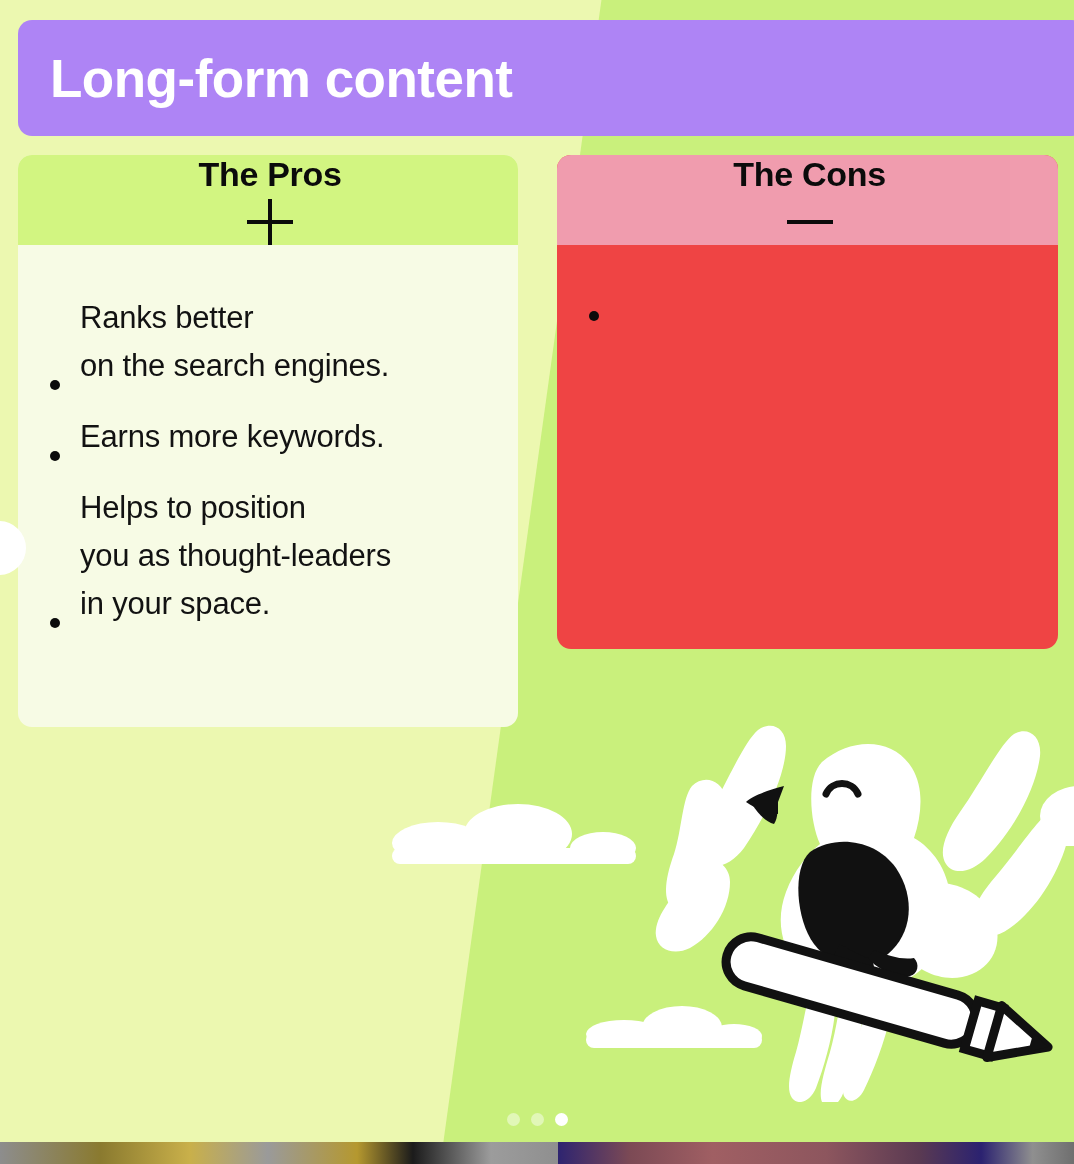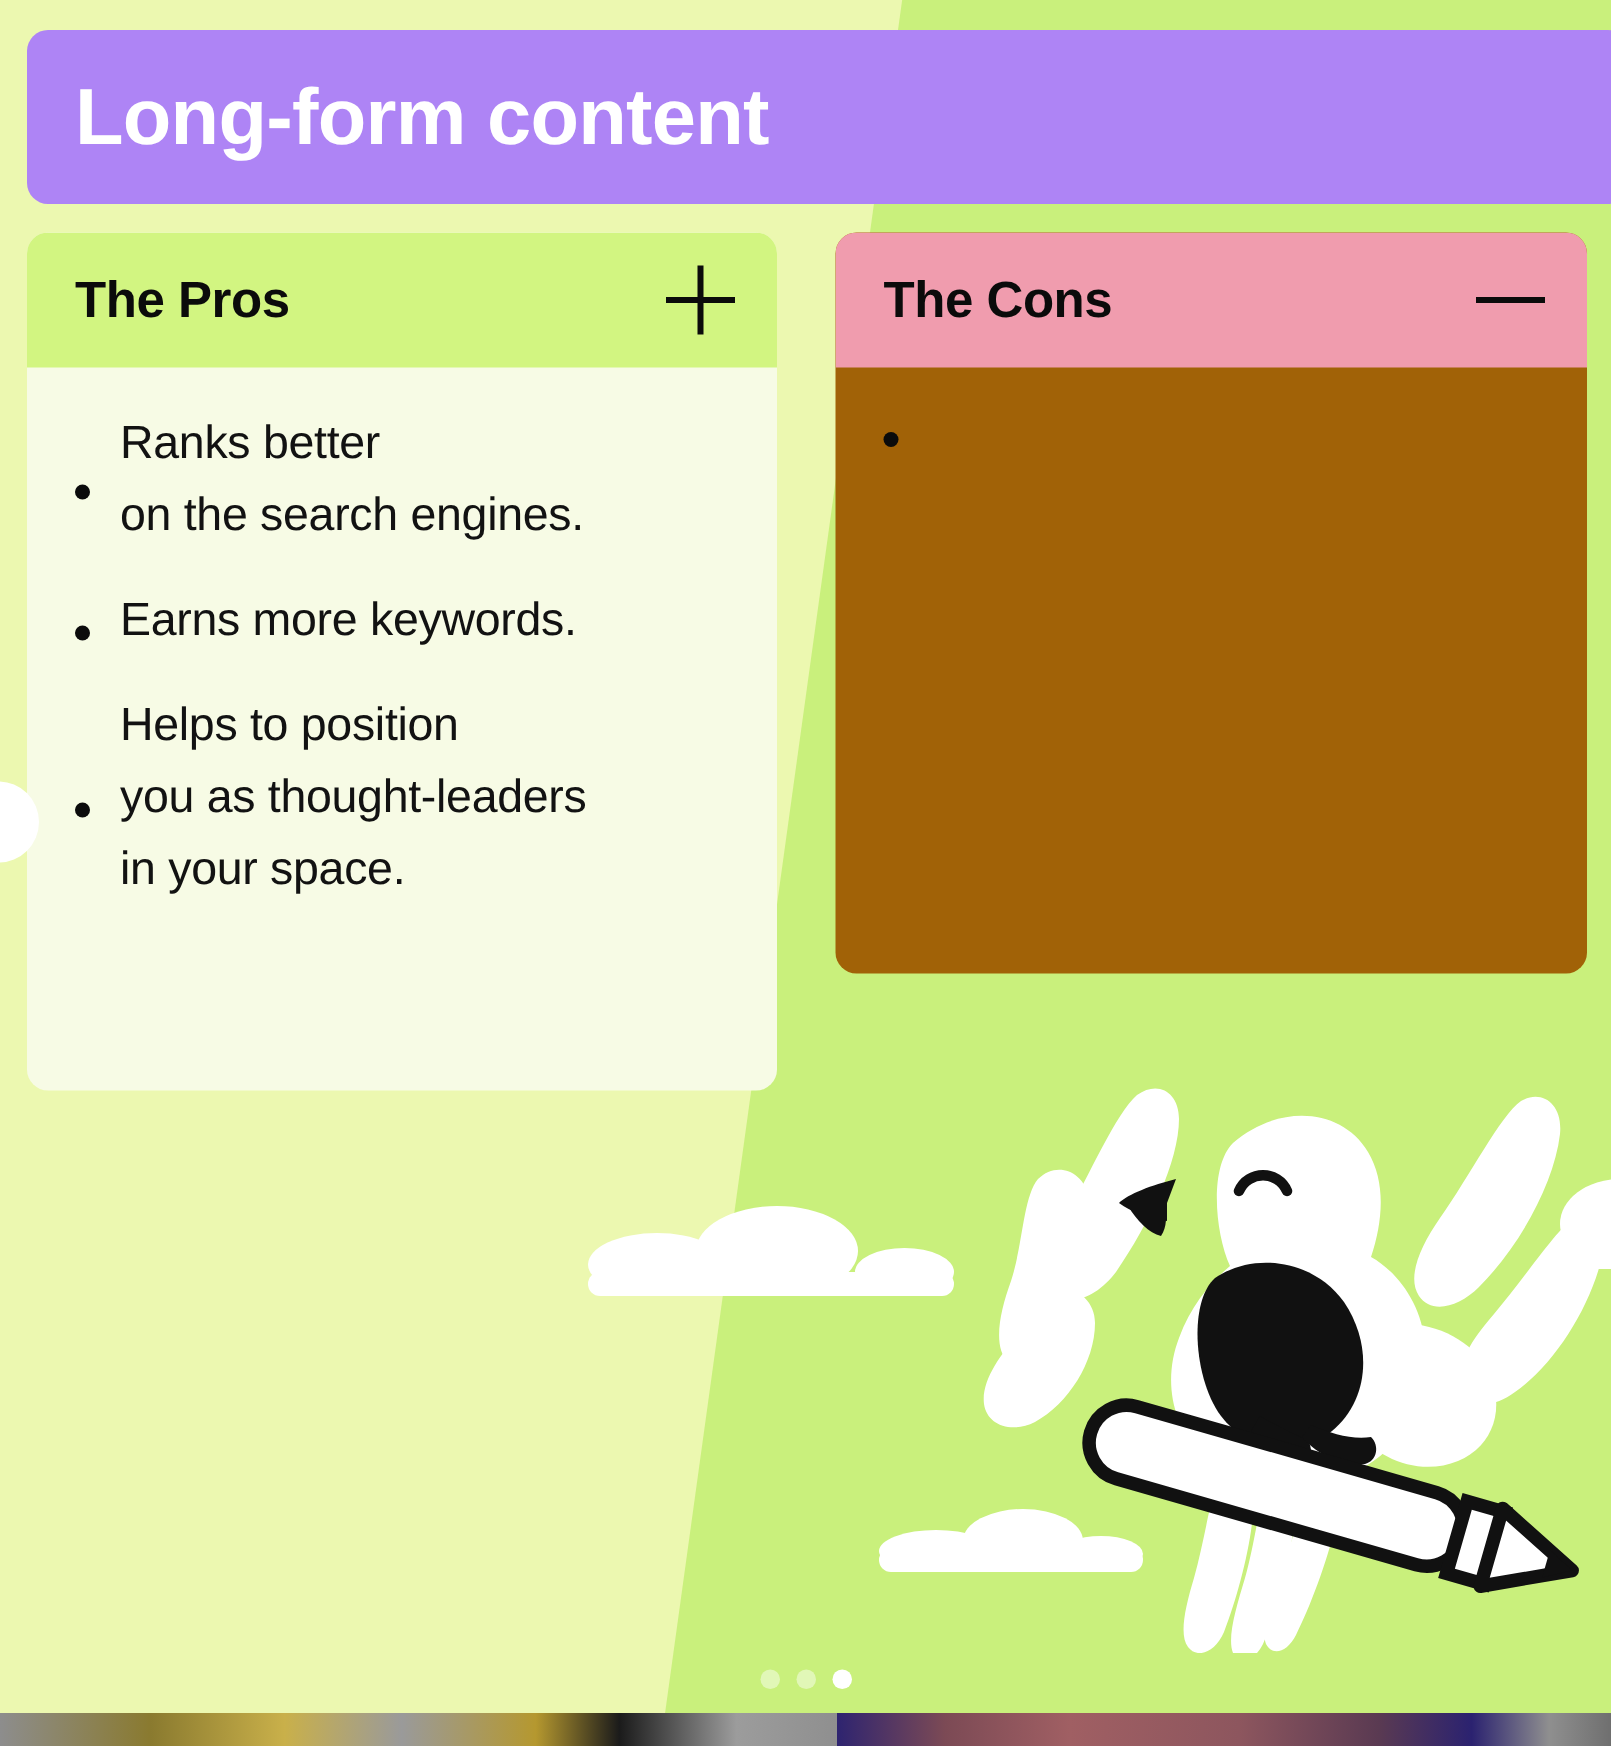--- a/index.html
+++ b/index.html
@@ -102,35 +102,37 @@
     border-radius: 14px;
     overflow: hidden;
     z-index: 5;
   }
   .card .card-header {
     display: flex;
     align-items: center;
     justify-content: space-between;
     height: 90px;
     padding: 0 28px 0 32px;
+    flex-direction: column;
   }
   .card .card-header .card-title {
     font-size: 34px;
     font-weight: bold;
     color: #0B0B0B;
     letter-spacing: -0.3px;
   }
   .card .card-body {
     padding: 26px 20px 28px 26px;
   }
   .card ul { list-style: none; }
   .card li {
     display: flex;
-    align-items: center;
+    align-items: flex-end;
     margin-bottom: 22px;
+    margin-top: 23px;
   }
   .card li:last-child { margin-bottom: 0; }
   .card li .bullet {
     flex: 0 0 auto;
     width: 10px;
     height: 10px;
     border-radius: 50%;
     background: #0B0B0B;
     margin: 17px 20px 0 6px;
   }
@@ -149,21 +151,21 @@
     height: 572px;
     background: #F7FBE5;
   }
   #card-pros .card-header { background: #D2F581; }
 
   #card-cons {
     left: 557px;
     top: 155px;
     width: 501px;
     height: 494px;
-    background: #a16207;
+    background: #ef4444;
   }
   #card-cons .card-header { background: #F09CAE; }
 
   
   .plus-icon {
     position: relative;
     width: 46px;
     height: 46px;
     flex: 0 0 auto;
   }

